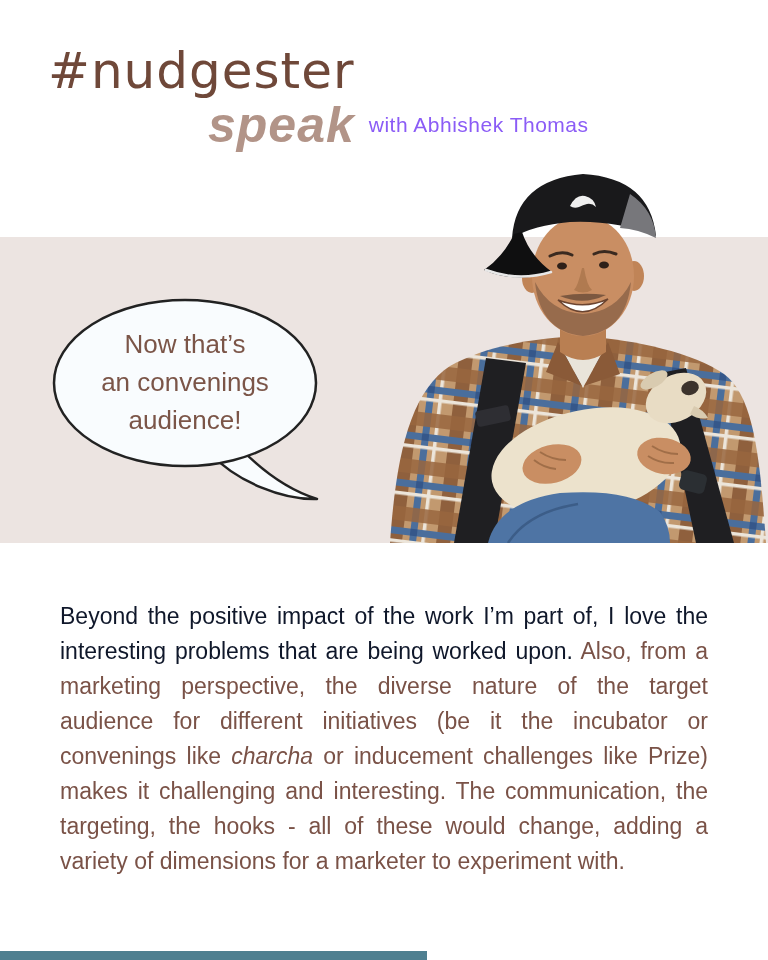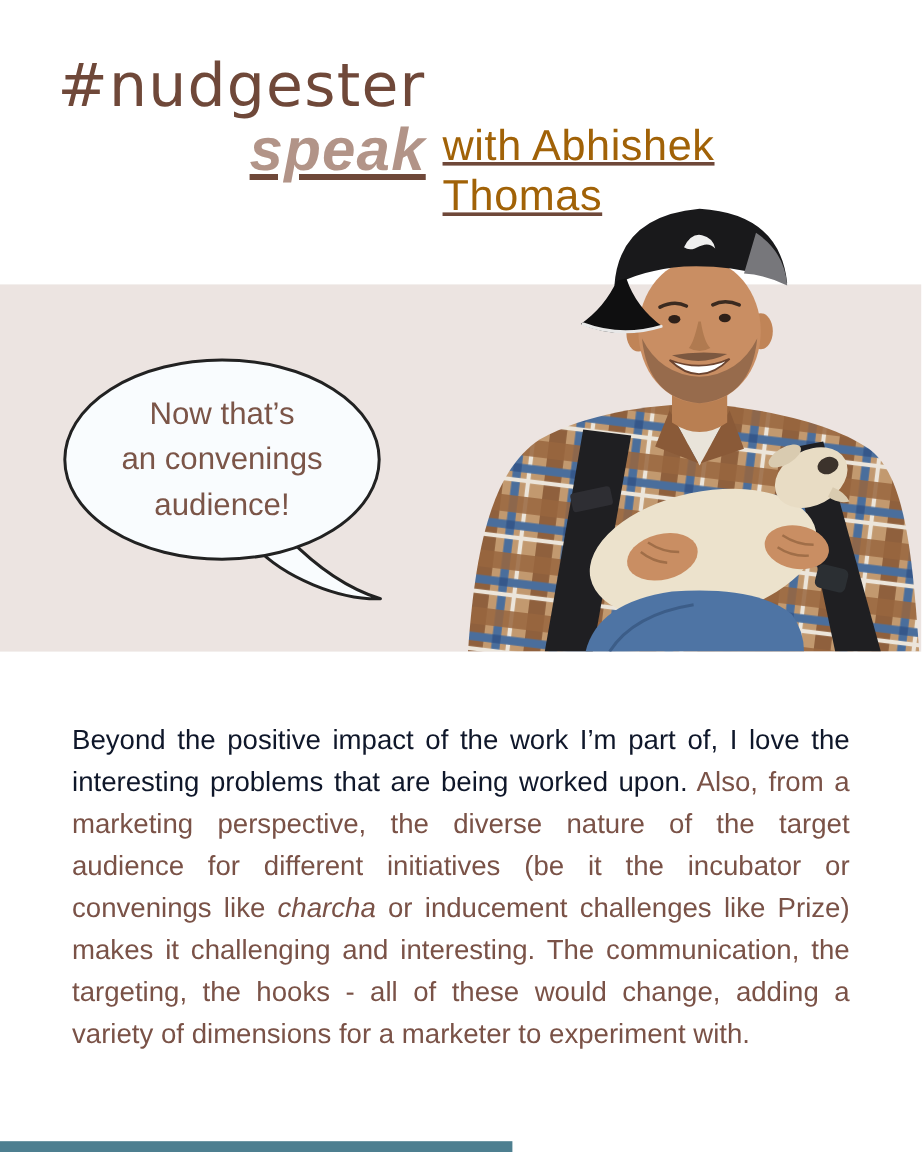--- a/index.html
+++ b/index.html
@@ -6,26 +6,26 @@
   #canvas{
     position:relative;width:768px;height:960px;background:#ffffff;overflow:hidden;
     font-family:"Liberation Sans",sans-serif;
   }
   
   .header{position:absolute;left:48px;top:46px;width:660px;color:#6f4839;}
   .hashtag{
     font-family:"DejaVu Sans",sans-serif;font-size:50px;font-weight:400;
     letter-spacing:1px;color:#6f4839;line-height:1;
   }
-  .line2{margin-left:160px;margin-top:4px;display:flex;align-items:flex-start;gap:14px;text-decoration:underline;}
+  .line2{margin-left:160px;margin-top:4px;display:flex;align-items:center;gap:14px;}
   .script{
     font-style:italic;font-weight:600;font-size:50px;color:#b29488;
     letter-spacing:1px;line-height:1;
   }
-  .subtitle{font-size:36px;font-weight:400;color:#a16207;letter-spacing:.5px;}
+  .subtitle{font-size:21px;font-weight:400;color:#8b5cf6;letter-spacing:.5px;}
   
   .band{position:absolute;left:0;top:237px;width:768px;height:306px;background:#ece4e1;}
   
   .portrait{position:absolute;left:338px;top:160px;width:430px;height:383px;}
   
   .bubble{position:absolute;left:45px;top:296px;width:290px;height:215px;}
   .bubble-text{
     position:absolute;left:60px;top:325px;width:250px;text-align:center;
     font-size:26px;line-height:38px;color:#7b5548;font-weight:400;
   }

